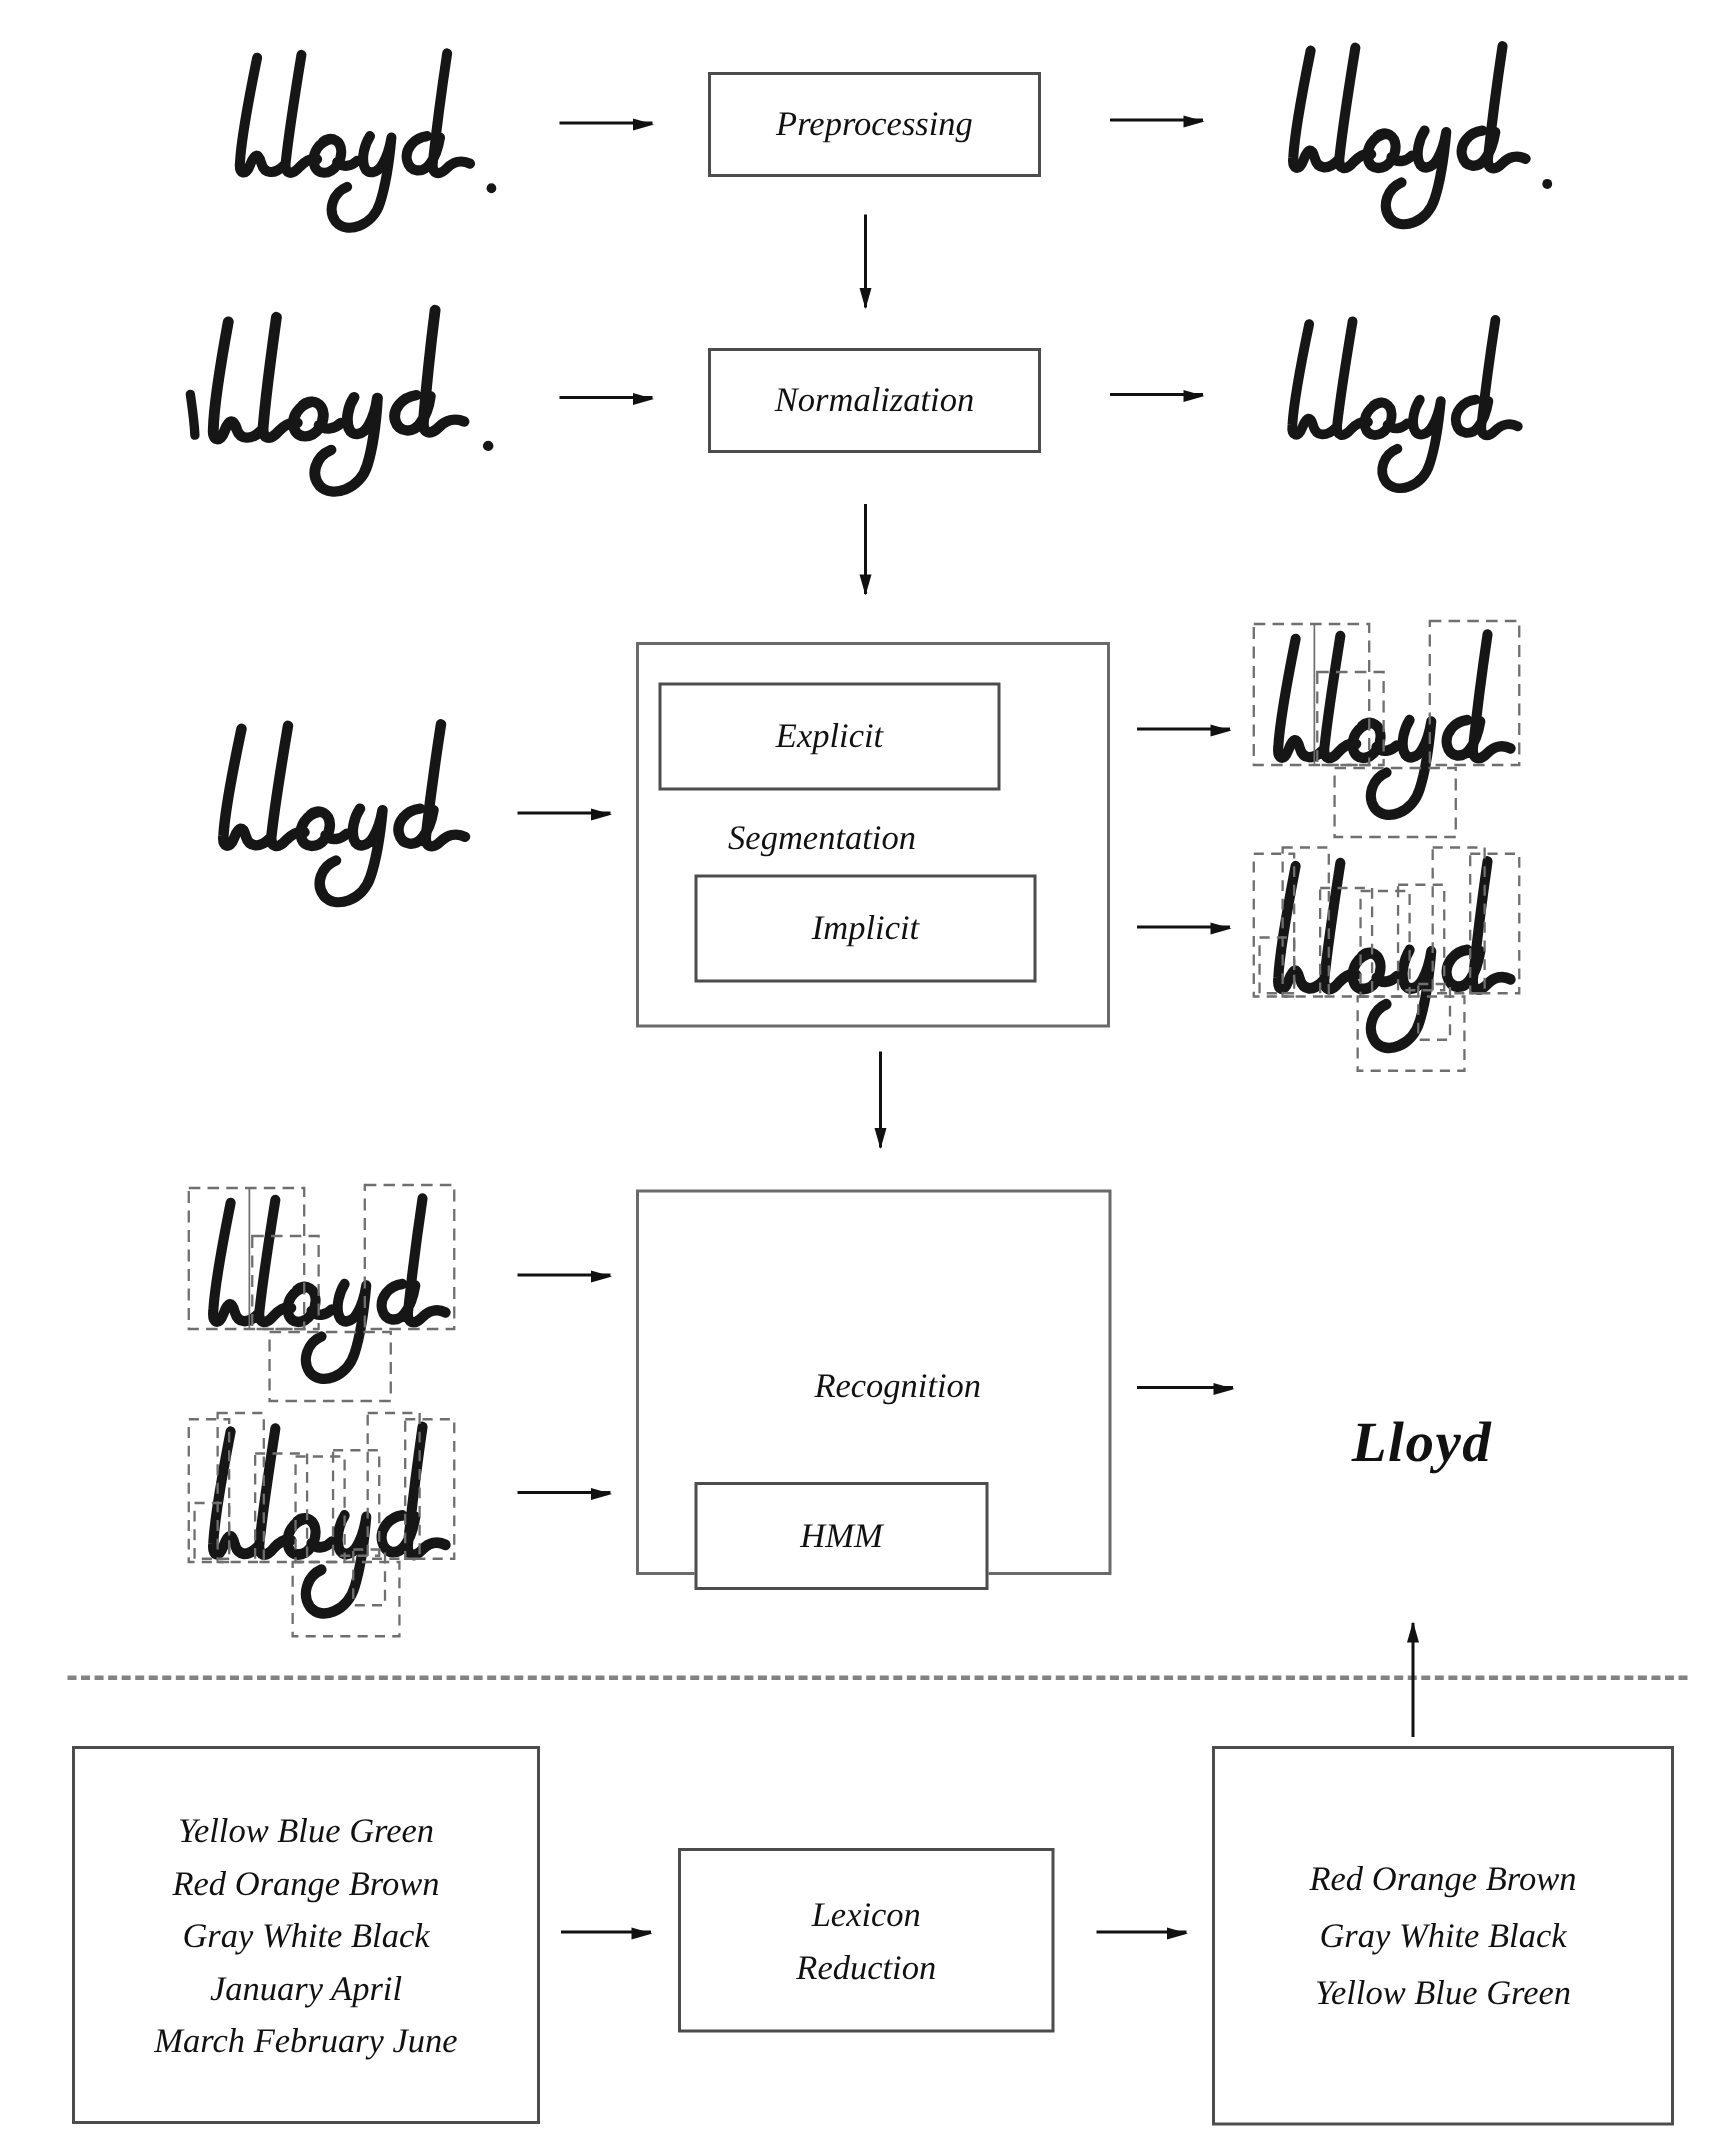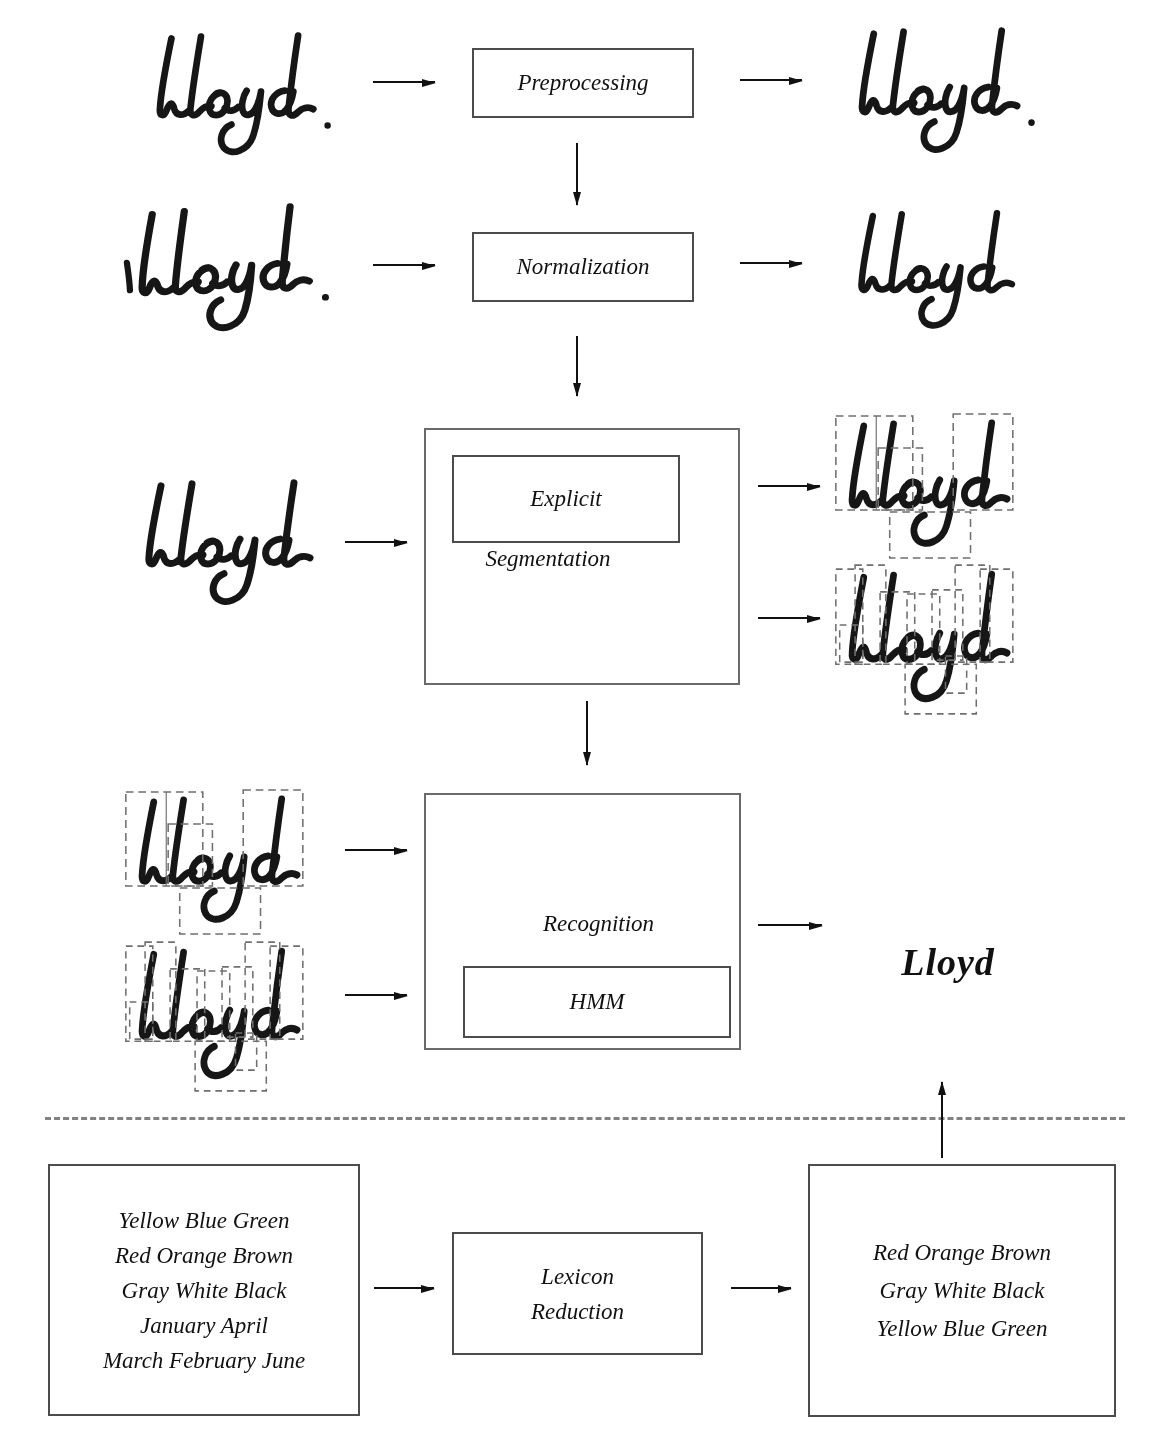--- a/index.html
+++ b/index.html
@@ -136,24 +136,27 @@
 
   <div class="hw" style="left:128px;top:472px;width:210px;height:148px">
     <svg viewBox="0 0 210 150" preserveAspectRatio="none">
         <use href="#g-lloyd"></use>
       </svg>
   </div>
 
   <div class="arrow-h" style="left:345px;top:541px;width:62px"></div>
 
   <div class="box outer" style="left:424px;top:428px;width:316px;height:257px"></div>
-  <div class="box" style="left:452px;top:455px;width:228px;height:88px">
+  <div class="box" style="left:439px;top:455px;width:228px;height:72px">
     <span>Explicit</span>
   </div>
   <div class="floatlabel" style="left:400px;top:546px;width:296px">Segmentation</div>
+  <div class="box" style="left:463px;top:583px;width:228px;height:72px">
+    <span>Implicit</span>
+  </div>
 
   <div class="arrow-h" style="left:758px;top:485px;width:62px"></div>
   <div class="hw" style="left:832px;top:412px;width:202px;height:150px">
     <svg viewBox="0 0 210 150" preserveAspectRatio="none">
         <use href="#g-lloyd"></use>
         <use href="#g-seg-exp"></use>
       </svg>
   </div>
 
   <div class="arrow-h" style="left:758px;top:617px;width:62px"></div>
@@ -177,21 +180,21 @@
   <div class="hw" style="left:122px;top:940px;width:202px;height:155px">
     <svg viewBox="0 0 210 150" preserveAspectRatio="none">
         <use href="#g-lloyd"></use>
         <use href="#g-seg-imp"></use>
       </svg>
   </div>
   <div class="arrow-h" style="left:345px;top:994px;width:62px"></div>
 
   <div class="box outer" style="left:424px;top:793px;width:317px;height:257px"></div>
   <div class="floatlabel" style="left:440px;top:911px;width:317px">Recognition</div>
-  <div class="box" style="left:463px;top:966px;width:268px;height:72px">
+  <div class="box" style="left:463px;top:988px;width:196px;height:72px">
     <span>HMM</span>
   </div>
 
   <div class="arrow-h" style="left:758px;top:924px;width:64px"></div>
 
   <div class="result" style="left:858px;top:893px;width:180px">Lloyd</div>
 
   <div class="sep" style="left:45px;top:1117px;width:1080px"></div>
 
   <div class="arrow-v up" style="left:941px;top:1082px;height:76px"></div>

